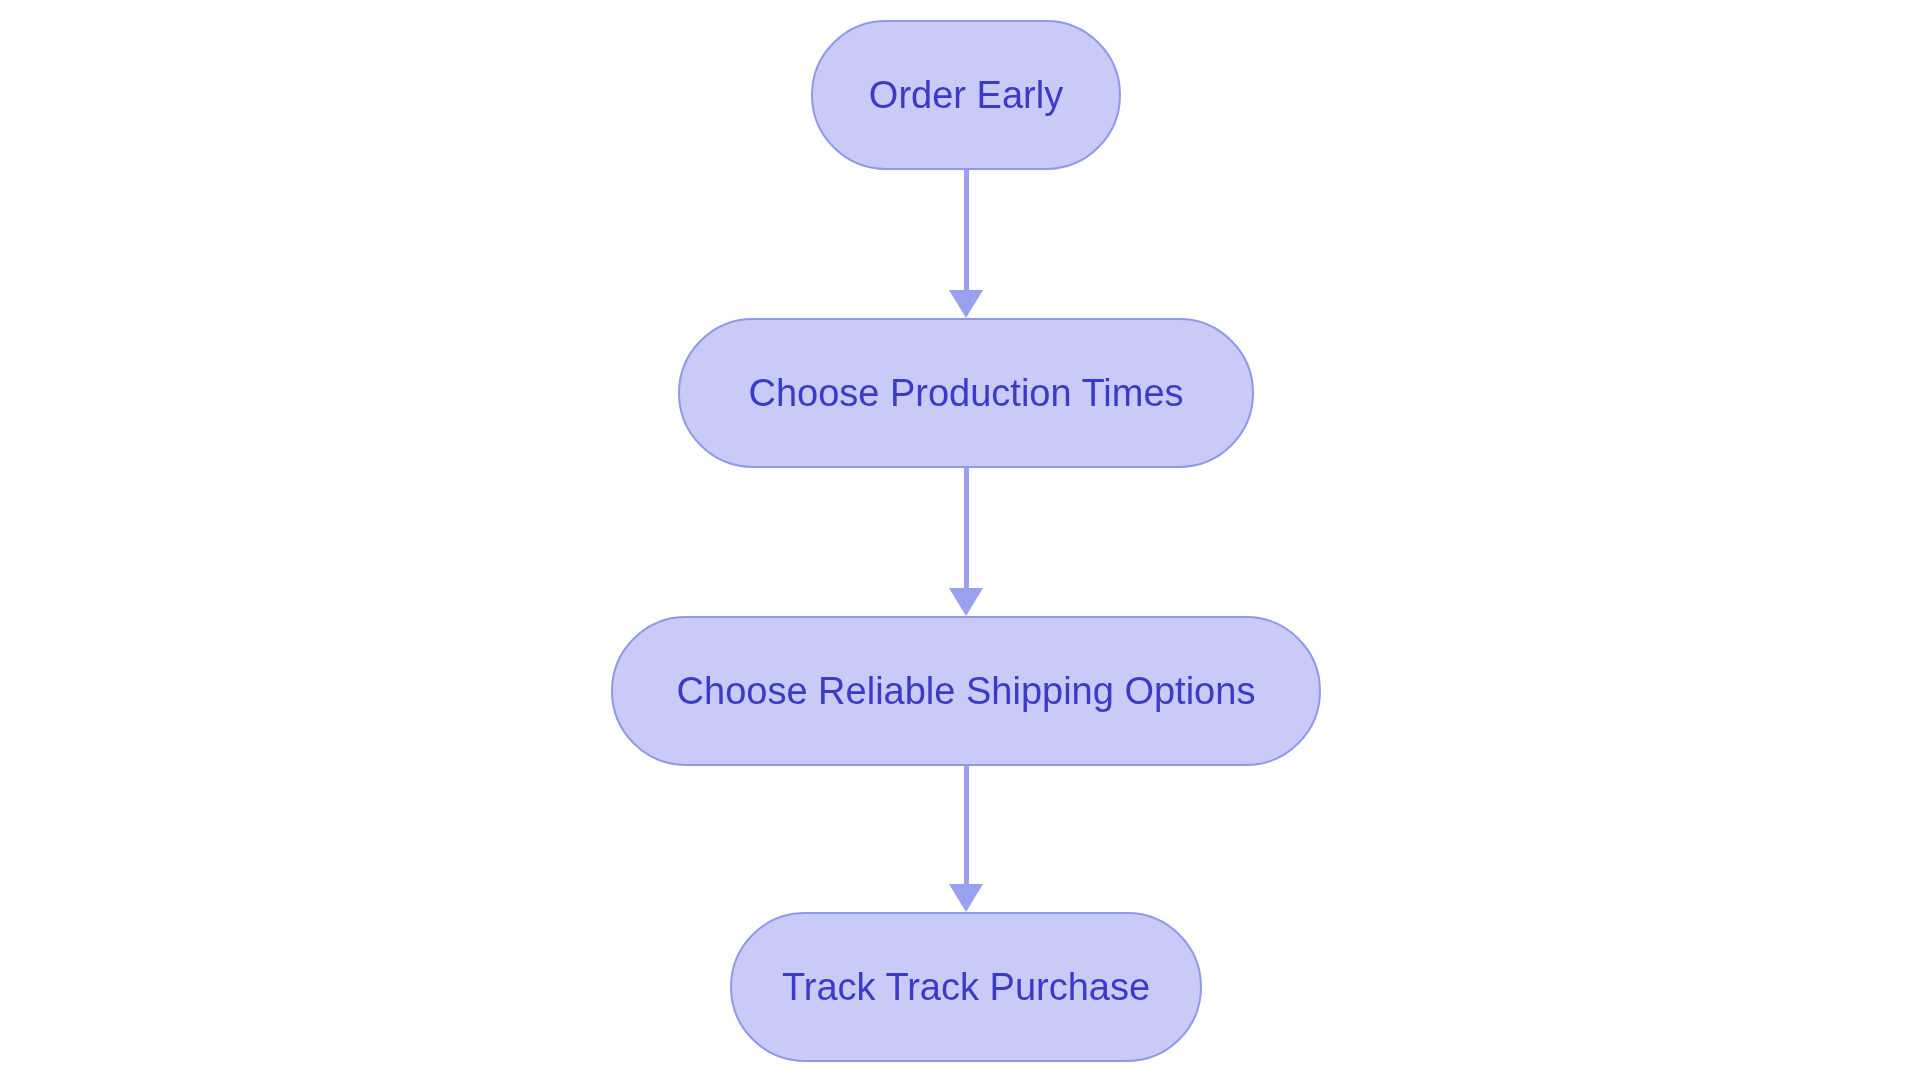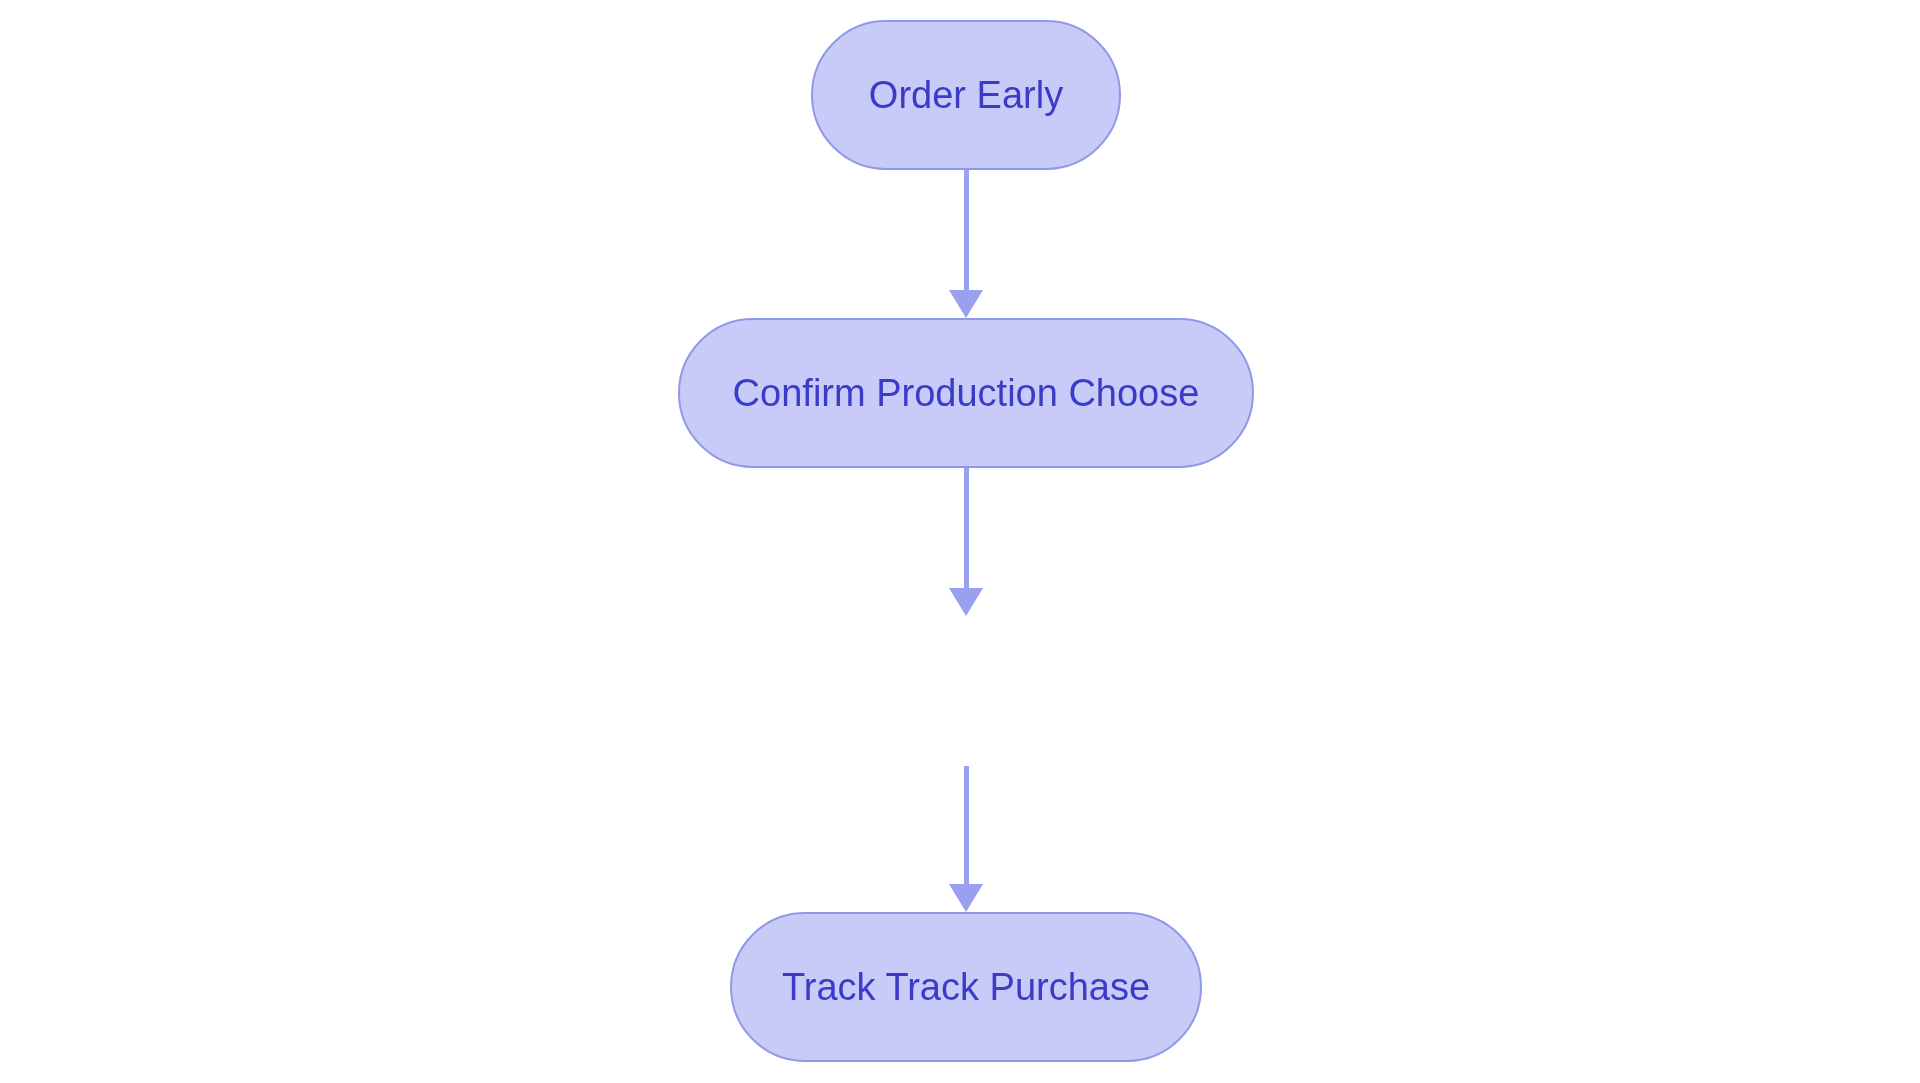--- a/index.html
+++ b/index.html
@@ -66,28 +66,31 @@
   <div class="flow-node node-1">
     <span>Order Early</span>
   </div>
 
   <div class="flow-arrow arrow-1">
     <div class="shaft"></div>
     <div class="head"></div>
   </div>
 
   <div class="flow-node node-2">
-    <span>Confirm Production Choose</span>
+    <span>Choose Production Times</span>
   </div>
 
   <div class="flow-arrow arrow-2">
     <div class="shaft"></div>
     <div class="head"></div>
   </div>
 
+  <div class="flow-node node-3">
+    <span>Choose Reliable Shipping Options</span>
+  </div>
 
   <div class="flow-arrow arrow-3">
     <div class="shaft"></div>
     <div class="head"></div>
   </div>
 
   <div class="flow-node node-4">
     <span>Track Track Purchase</span>
   </div>
 

